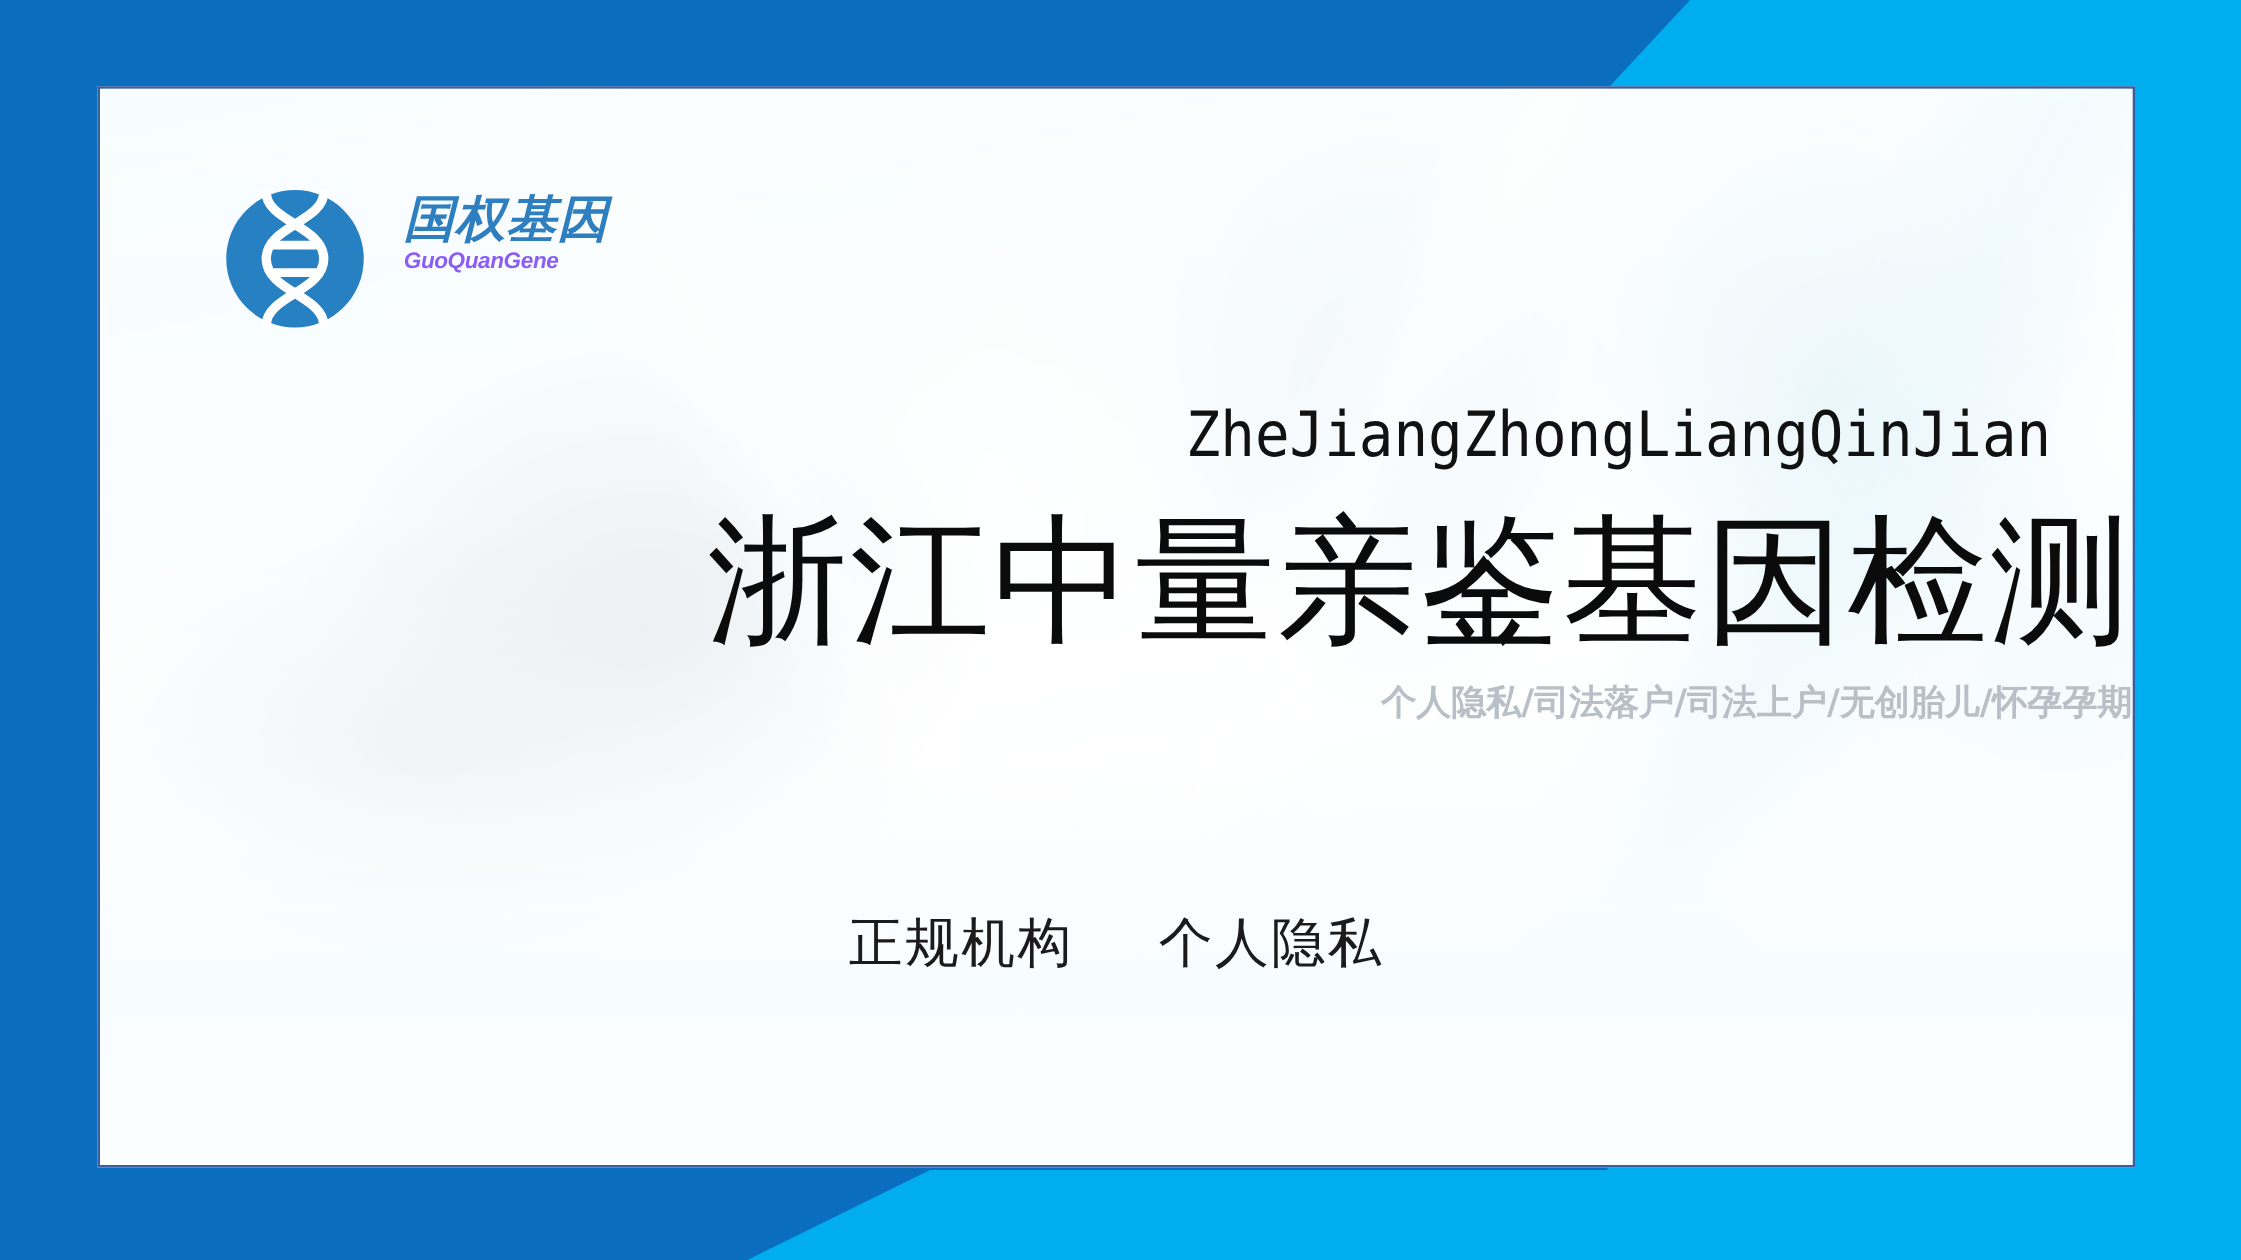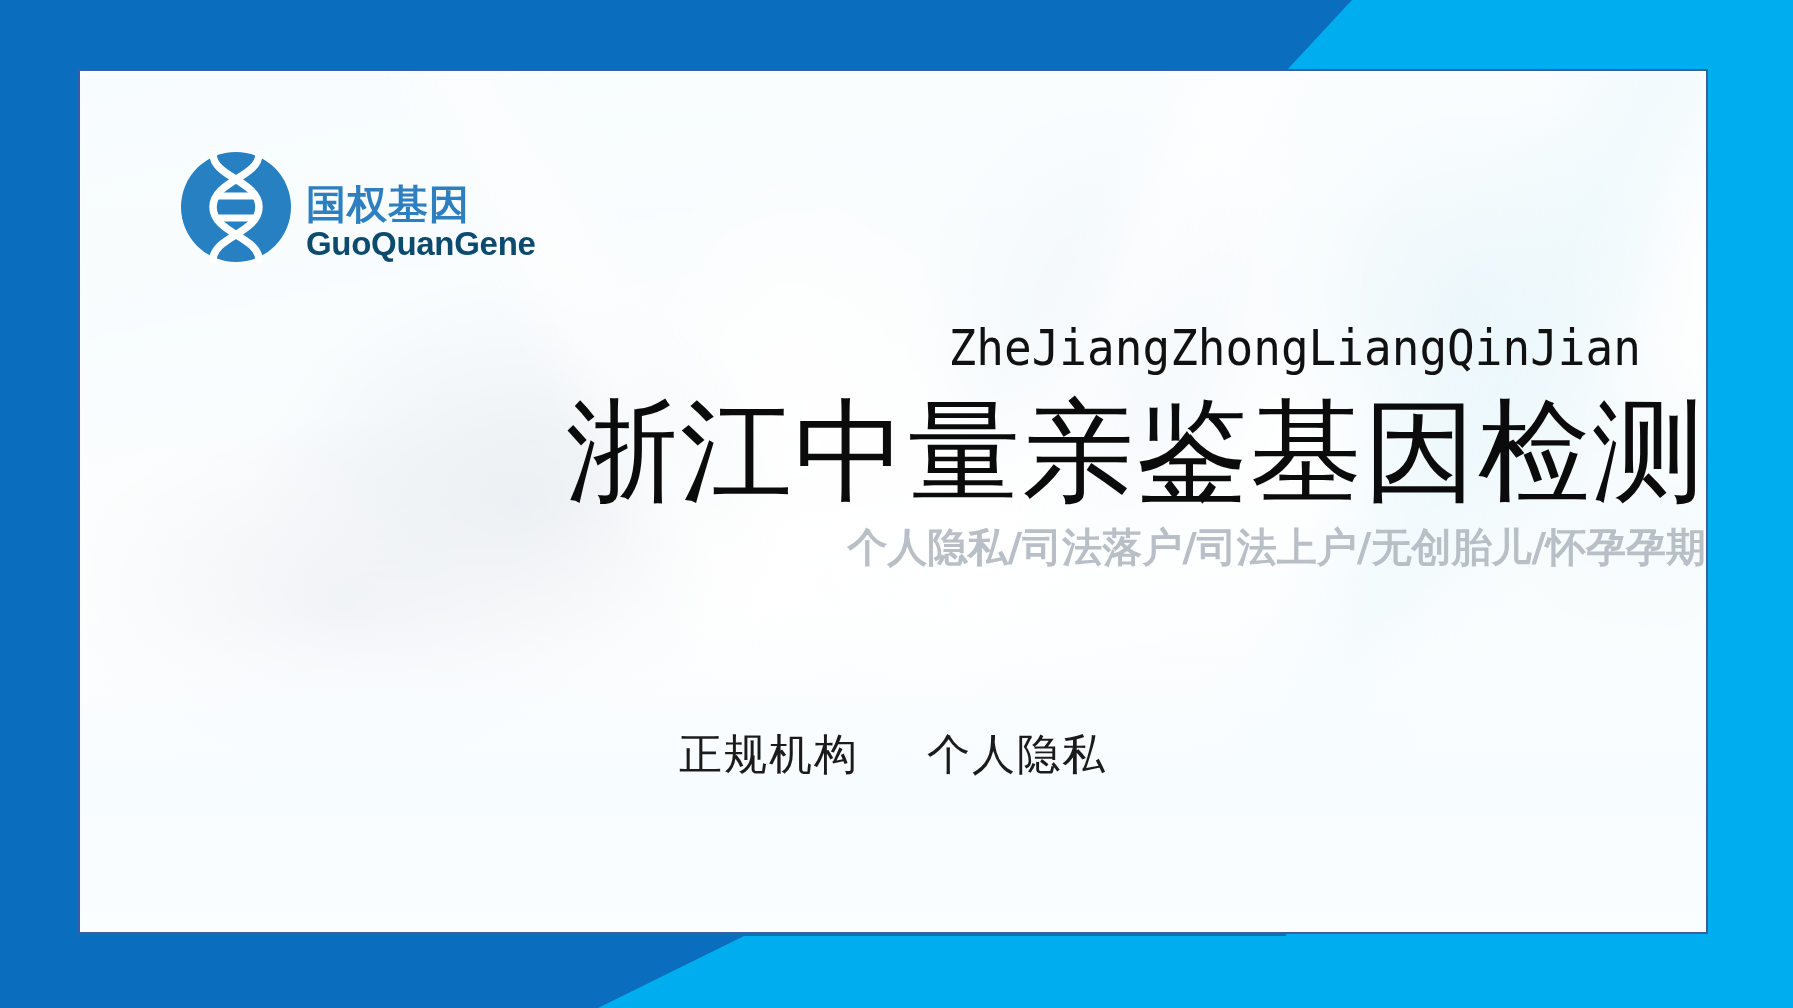--- a/index.html
+++ b/index.html
@@ -102,22 +102,23 @@
     height: 320px;
     background: linear-gradient(180deg, rgba(247,252,254,0) 0%, #f7fcfe 55%, #fbfeff 100%);
   }
 
   
   .logo {
     position: absolute;
     left: 100px;
     top: 80px;
     display: flex;
-    align-items: flex-end;
-    gap: 14px;
+    align-items: flex-start;
+    gap: 31px;
+    font-style: italic;
   }
   .logo-mark {
     width: 112px;
     height: 112px;
     flex: 0 0 112px;
   }
   .logo-text {
     display: flex;
     flex-direction: column;
     justify-content: center;
@@ -125,23 +126,23 @@
   }
   .logo-cn {
     font-size: 40px;
     font-weight: 700;
     color: #2e7fbf;
     letter-spacing: 1px;
     line-height: 1.08;
     font-family: "Liberation Sans", sans-serif;
   }
   .logo-en {
-    font-size: 33px;
+    font-size: 18px;
     font-weight: 700;
-    color: #0c4a6e;
+    color: #8b5cf6;
     letter-spacing: -0.3px;
     line-height: 1.12;
     font-family: "Liberation Sans", sans-serif;
   }
 
   
   .headline {
     position: absolute;
     left: 0;
     right: 0;
@@ -151,32 +152,32 @@
   .pinyin {
     font-family: "DejaVu Sans Mono", "Liberation Mono", monospace;
     font-size: 50px;
     color: #111111;
     letter-spacing: 0px;
     transform: scaleX(0.92);
     line-height: 1;
     white-space: nowrap;
   }
   .title-cn {
-    font-family: Liberation Sans, sans-serif;
+    font-family: Liberation Mono, monospace;
     font-size: 112px;
     color: #0b0b0b;
     line-height: 1.2;
     letter-spacing: 2px;
-    margin-top: 12px;
+    margin-top: 34px;
     white-space: nowrap;
   }
   .subtitle-cn {
     font-family: "DejaVu Serif", "Liberation Serif", serif;
     font-weight: 700;
-    font-size: 40px;
+    font-size: 28px;
     color: #b9bfc6;
     line-height: 1.2;
     letter-spacing: 0px;
     margin-top: 4px;
     white-space: nowrap;
   }
   .taglines {
     position: absolute;
     left: 0; right: 0;
     top: 655px;

